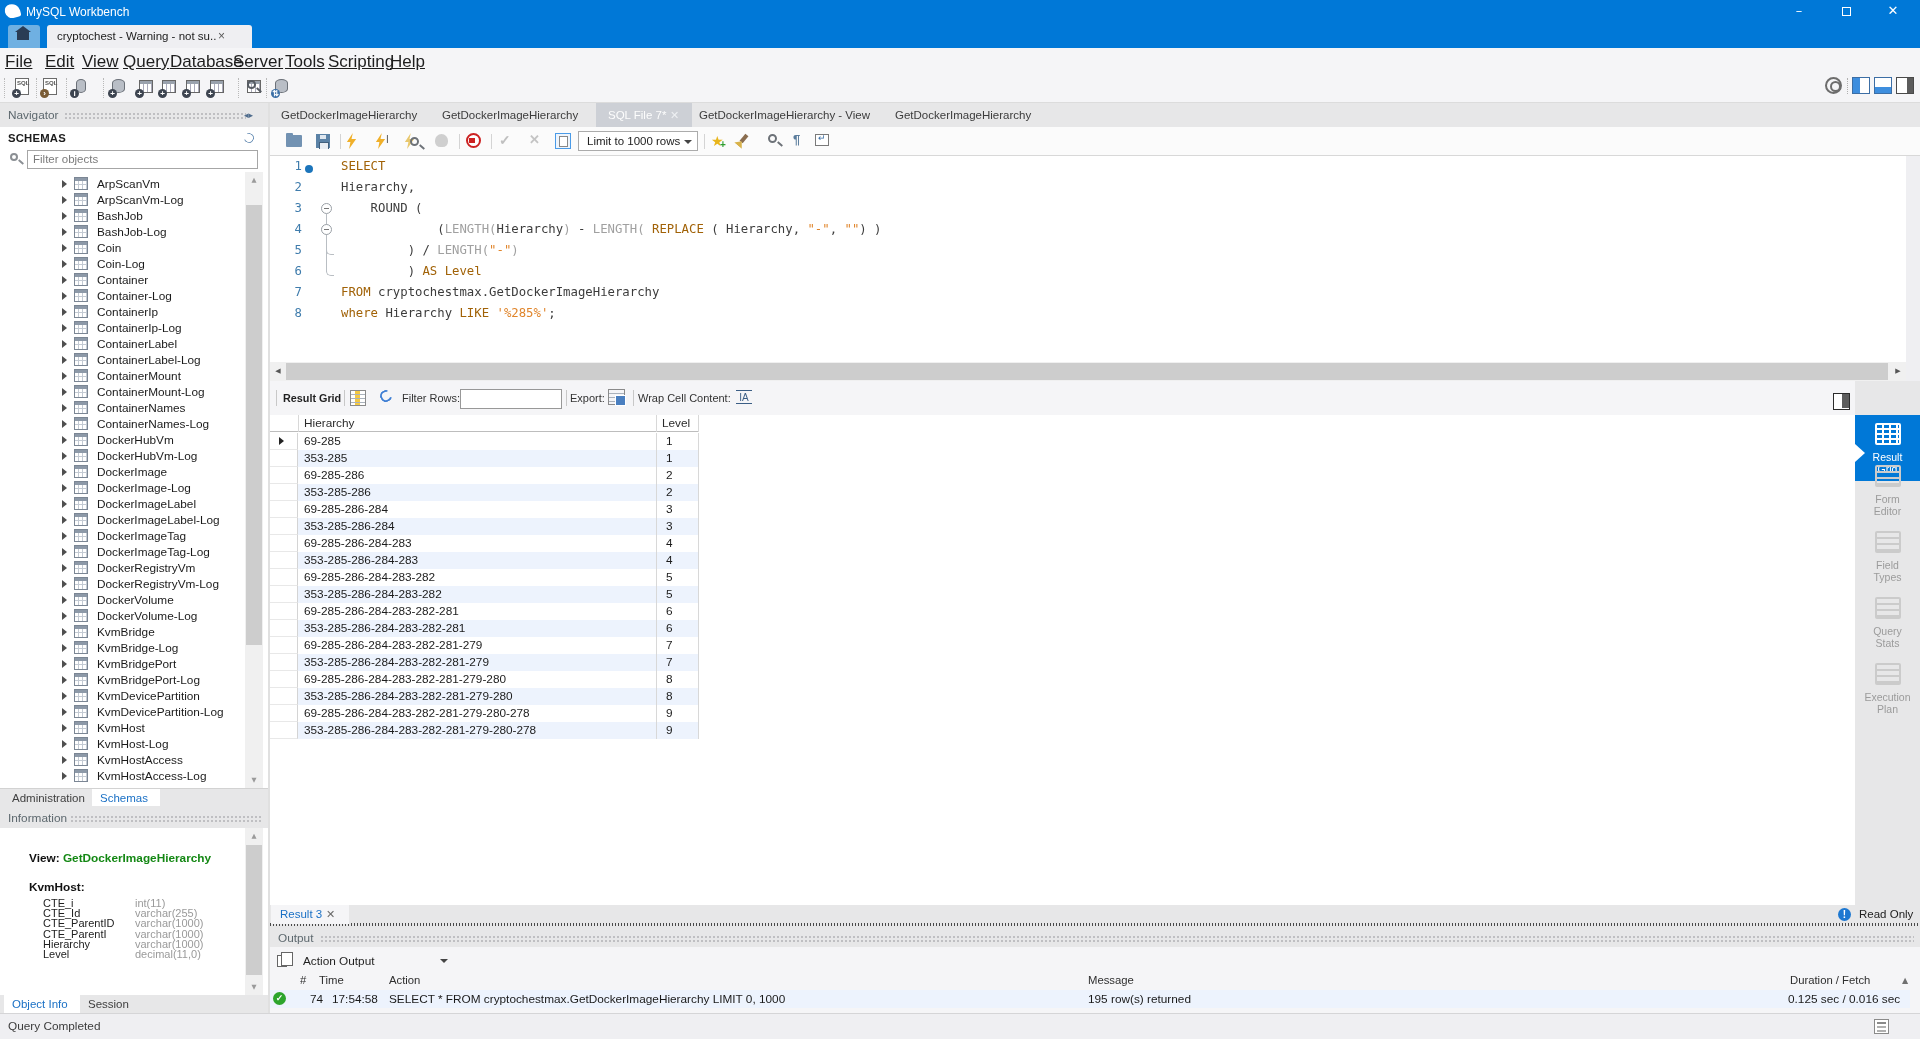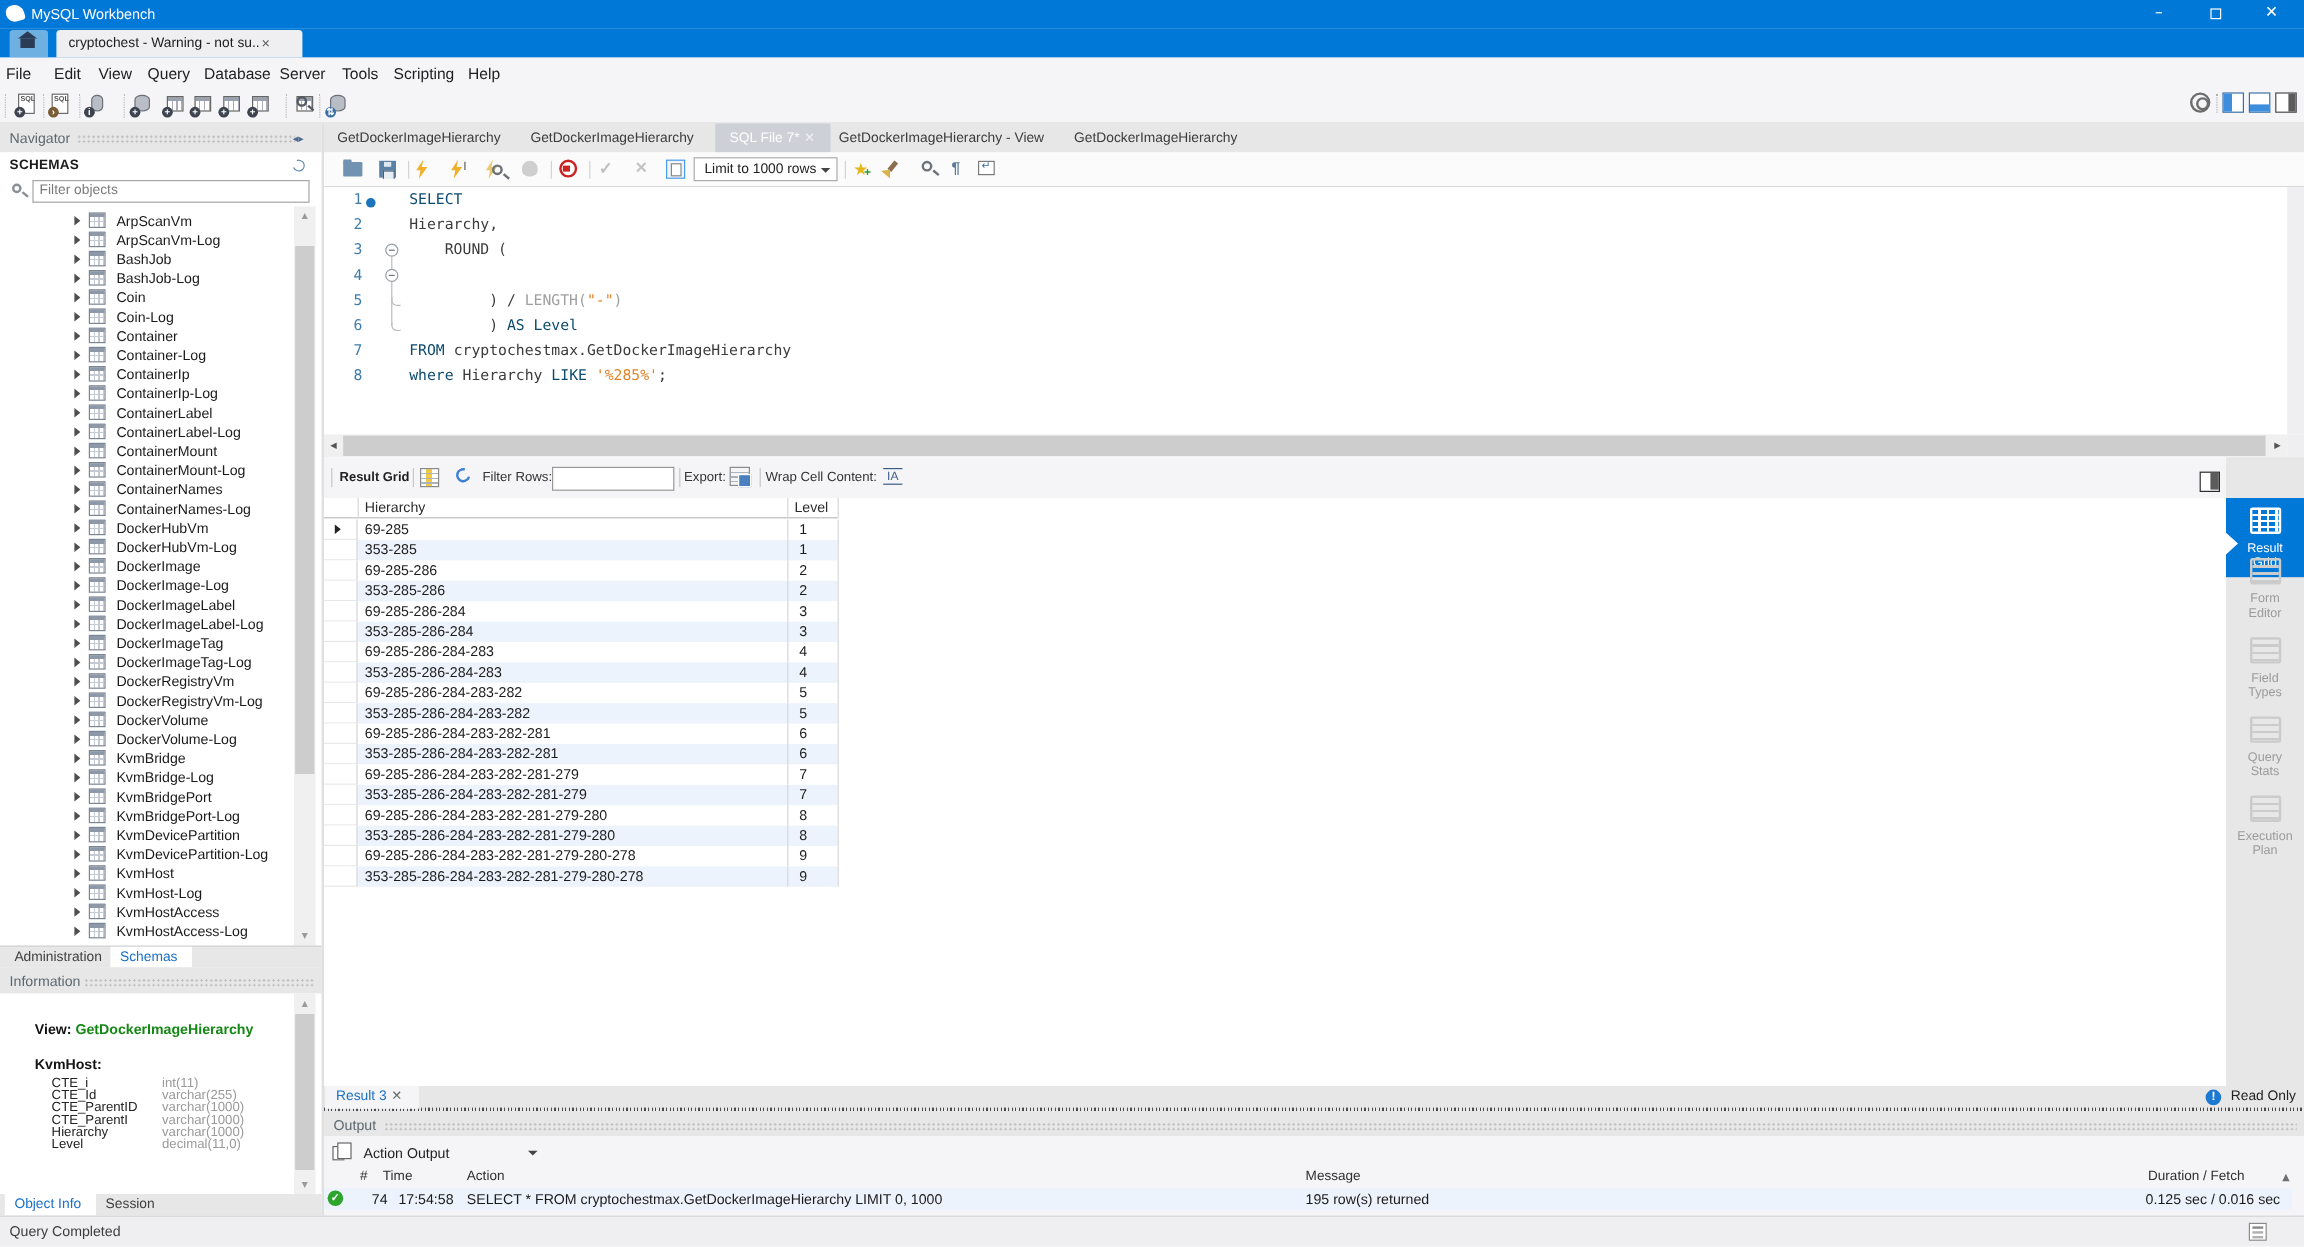--- a/index.html
+++ b/index.html
@@ -16,21 +16,21 @@
   
   #tabstrip { left:0; top:24px; width:1920px; height:24px; background:#0078d7; }
   #hometab { left:8px; top:25px; width:32px; height:23px; background:#6fb0e2; border-radius:3px 3px 0 0; }
   #homeicon { left:9px; top:7px; width:12px; height:8px; background:#2a3c55; }
   #homeicon:before { content:""; position:absolute; left:-2px; top:-6px; border-left:8px solid transparent; border-right:8px solid transparent; border-bottom:6px solid #2a3c55; }
   #doctab { left:47px; top:25px; width:205px; height:23px; background:#efeff2; border-radius:3px 3px 0 0; }
   #doctab .lbl { position:absolute; left:10px; top:0; width:160px; height:23px; line-height:23px; font-size:11.5px; color:#1c1c1c; white-space:nowrap; overflow:hidden; }
   #doctab .x { position:absolute; left:171px; top:0; height:23px; line-height:22px; font-size:12px; color:#5a5a5a; }
   
   #menubar { left:0; top:48px; width:1920px; height:27px; background:#f5f5f7; }
-  .menuitem { position:absolute; top:0; height:27px; line-height:27px; font-size:13px; color:#1e1e1e; }
+  .menuitem { position:absolute; top:0; height:27px; line-height:27px; font-size:17px; color:#1e1e1e;text-decoration:underline; }
   
   #toolbar { left:0; top:75px; width:1920px; height:28px; background:#f5f5f7; border-bottom:1px solid #dcdcdc; }
   .tsep { position:absolute; top:3px; height:20px; width:1px; border-left:1px dotted #b9b9b9; }
   .tbi { position:absolute; top:3px; width:22px; height:21px; }
   .tbi .pg { position:absolute; left:3px; top:0; width:14px; height:17px; background:#fff; border:1px solid #6b6b6b; }
   .tbi .pg span { position:absolute; left:1px; top:1px; font-size:6px; font-weight:bold; color:#555; }
   .tbi .cyl { position:absolute; left:4px; top:1px; width:13px; height:14px; background:#b9bec6; border:1px solid #6b7078; border-radius:50% 50% 50% 50% / 28% 28% 28% 28%; }
   .tbi .grid2 { position:absolute; left:4px; top:2px; width:14px; height:13px; background:#fff; border:1px solid #666;
      background-image:linear-gradient(#9aa2ad 0 3px, transparent 3px), repeating-linear-gradient(to right, transparent 0 3px, #aab 3px 4px); }
   .tbi .ball { position:absolute; left:0px; top:11px; width:9px; height:9px; background:#3d4450; border-radius:50%; color:#fff; font-size:8px; line-height:9px; text-align:center; font-weight:bold; }
@@ -113,21 +113,21 @@
   .broom:after { content:""; position:absolute; left:-3px; top:8px; width:10px; height:6px; background:#d8b24a; clip-path:polygon(0 100%, 50% 0, 100% 100%); }
   .smag { position:absolute; top:2px; left:2px; width:9px; height:9px; border:2px solid #6d7278; border-radius:50%; }
   .smag:after { content:""; position:absolute; left:7px; top:7px; width:6px; height:2px; background:#6d7278; transform:rotate(40deg); }
   .pilcrow { position:absolute; top:0; left:3px; font-size:13px; color:#5a7c9c; font-weight:bold; }
   .wrapic { position:absolute; top:2px; left:1px; width:14px; height:12px; border:1px solid #7a7a7a; background:#fff; }
   .wrapic:after { content:"\21B5"; position:absolute; left:2px; top:-2px; font-size:9px; color:#3a6ea5; }
   
   #editor { left:270px; top:156px; width:1636px; height:206px; background:#fff; }
   .lnum { position:absolute; left:4px; width:28px; text-align:right; color:#3f7cac; font:12.3px/21px "DejaVu Sans Mono",monospace; }
   .codeline { position:absolute; left:71px; white-space:pre; font:12.3px/21px "DejaVu Sans Mono",monospace; color:#3c3c3c; }
-  .codeline .kw { color:#0c4a6e; }
+  .codeline .kw { color:#a16207; }
   .codeline .fn { color:#a0a0a0; }
   .codeline .str { color:#e0852b; }
   #stmt-dot { position:absolute; left:31px; top:9px; width:8px; height:8px; border-radius:50%; background:#1c75bb; }
   .foldc { position:absolute; left:51px; width:11px; height:11px; border:1px solid #9aa0a6; border-radius:50%; background:#fff; z-index:2; }
   .foldc:after { content:""; position:absolute; left:2px; top:4px; width:5px; height:1px; background:#777; }
   .hook { position:absolute; left:56px; width:8px; height:8px; border-left:1px solid #b9bec3; border-bottom:1px solid #b9bec3; border-bottom-left-radius:5px; z-index:1; }
   #editor-vscroll { left:1906px; top:156px; width:14px; height:206px; background:#efeff2; }
   
   #hscroll { left:270px; top:362px; width:1636px; height:19px; background:#f0f0f0; }
   #hscroll .larr, #hscroll .rarr { position:absolute; top:0; width:16px; height:19px; color:#555; font-size:7px; line-height:19px; text-align:center; font-family:"DejaVu Sans",sans-serif; }
@@ -602,20 +602,21 @@
 </div>
 
 <div class="abs" id="editor">
     <div class="lnum" style="top: 0px;">1</div>
     <div class="codeline" style="top: 0px;"><span class="kw">SELECT</span></div>
     <div class="lnum" style="top: 21px;">2</div>
     <div class="codeline" style="top: 21px;"><span>Hierarchy,</span></div>
     <div class="lnum" style="top: 42px;">3</div>
     <div class="codeline" style="top: 42px;"><span>    ROUND (</span></div>
     <div class="lnum" style="top: 63px;">4</div>
+    <div class="codeline" style="top: 63px;"><span>             (</span><span class="fn">LENGTH(</span><span>Hierarchy</span><span class="fn">)</span><span> - </span><span class="fn">LENGTH( </span><span class="kw">REPLACE</span><span> ( Hierarchy, </span><span class="str">"-"</span><span>, </span><span class="str">""</span><span>) )</span></div>
     <div class="lnum" style="top: 84px;">5</div>
     <div class="codeline" style="top: 84px;"><span>         ) / </span><span class="fn">LENGTH(</span><span class="str">"-"</span><span class="fn">)</span></div>
     <div class="lnum" style="top: 105px;">6</div>
     <div class="codeline" style="top: 105px;"><span>         ) </span><span class="kw">AS</span><span> </span><span class="kw">Level</span></div>
     <div class="lnum" style="top: 126px;">7</div>
     <div class="codeline" style="top: 126px;"><span class="kw">FROM</span><span> cryptochestmax.GetDockerImageHierarchy</span></div>
     <div class="lnum" style="top: 147px;">8</div>
     <div class="codeline" style="top: 147px;"><span class="kw">where</span><span> Hierarchy </span><span class="kw">LIKE</span><span> </span><span class="str">'%285%'</span><span>;</span></div>
     <div id="stmt-dot" style="left: 35px;"></div>
     <div style="position: absolute; left: 56px; top: 58px; width: 1px; height: 58px; background: rgb(185, 190, 195);"></div>

